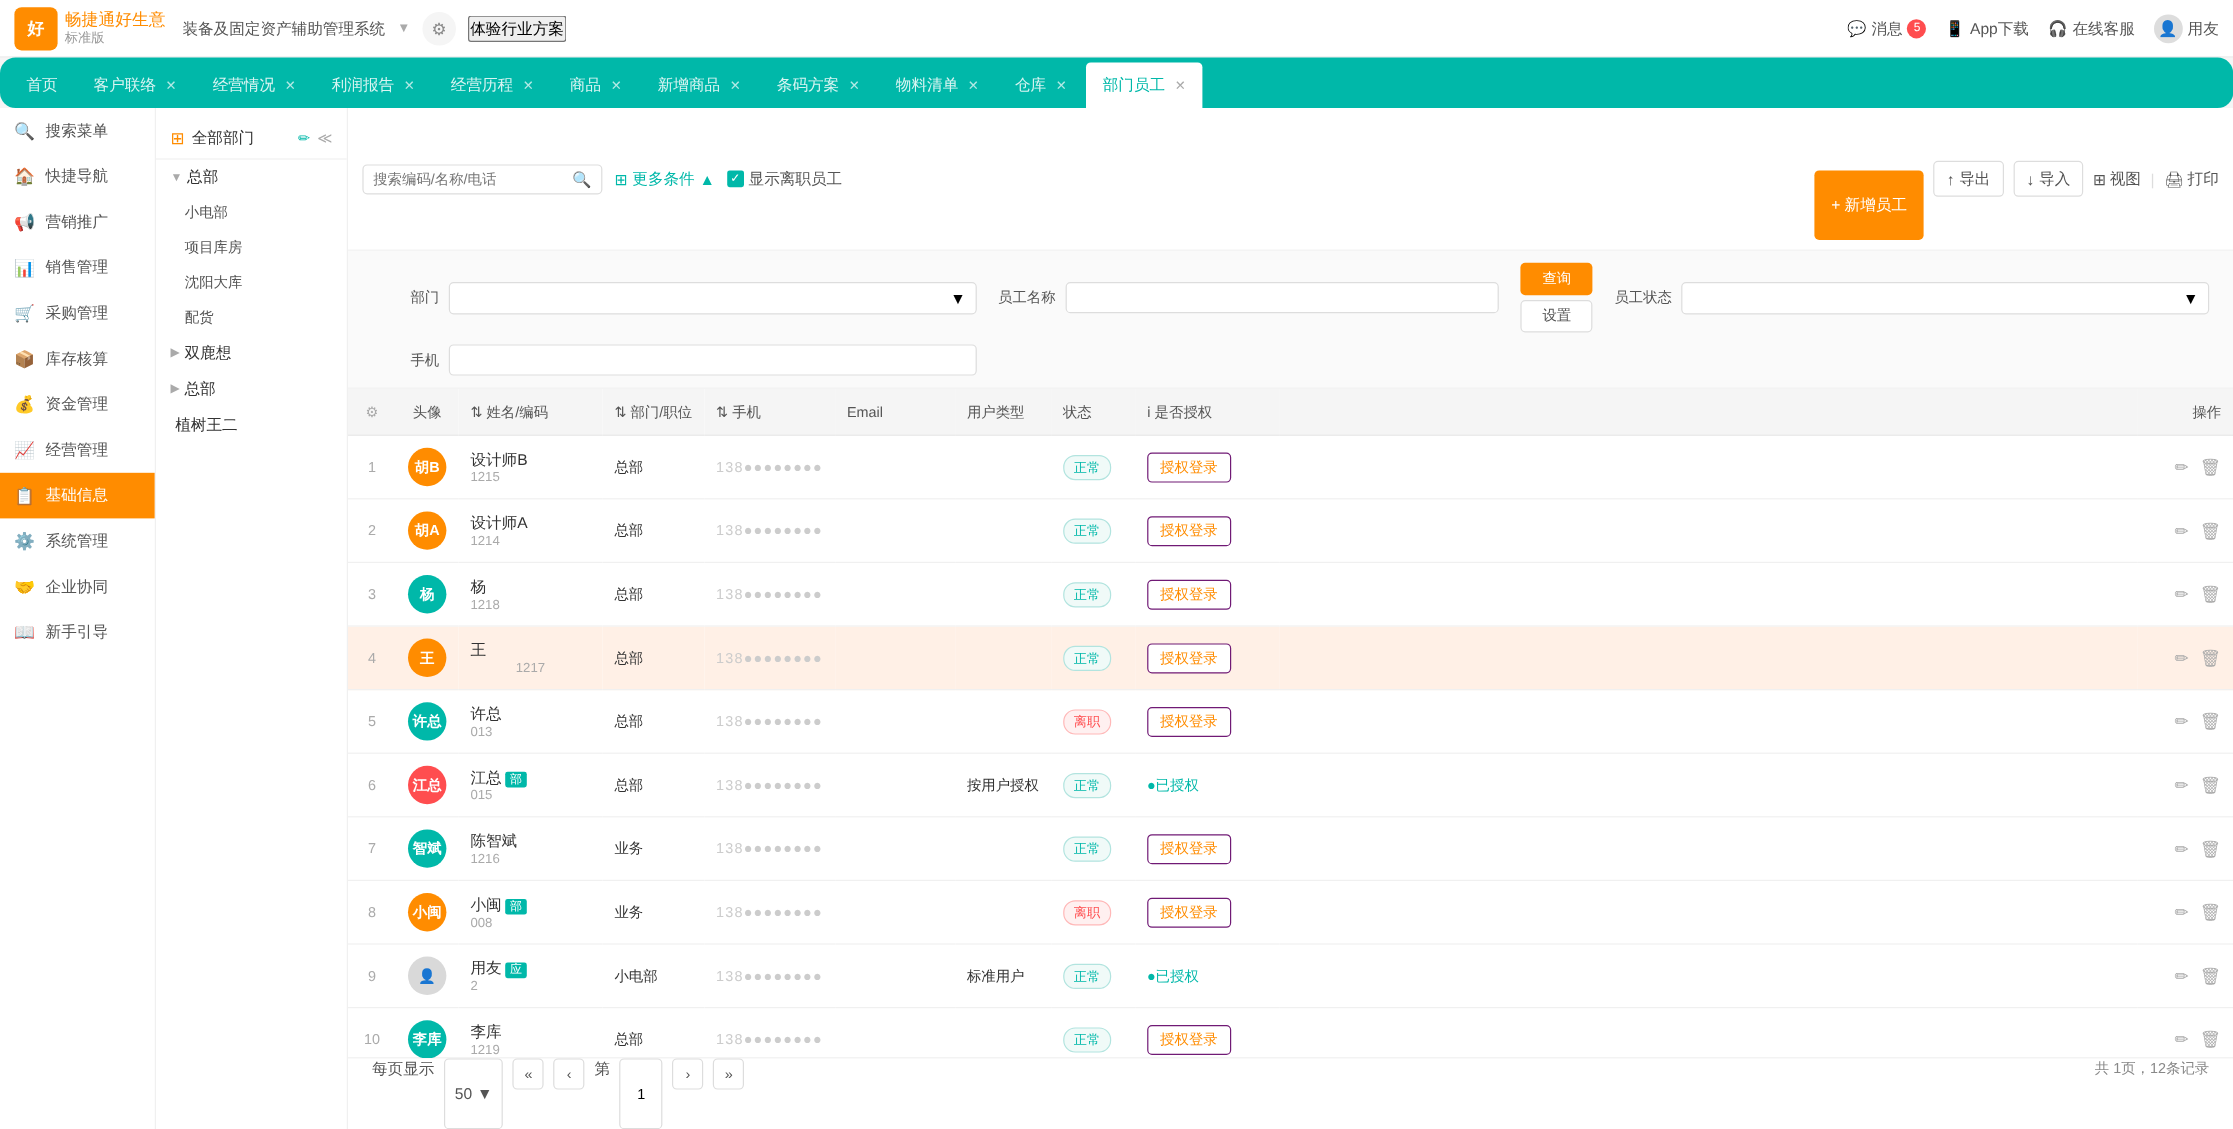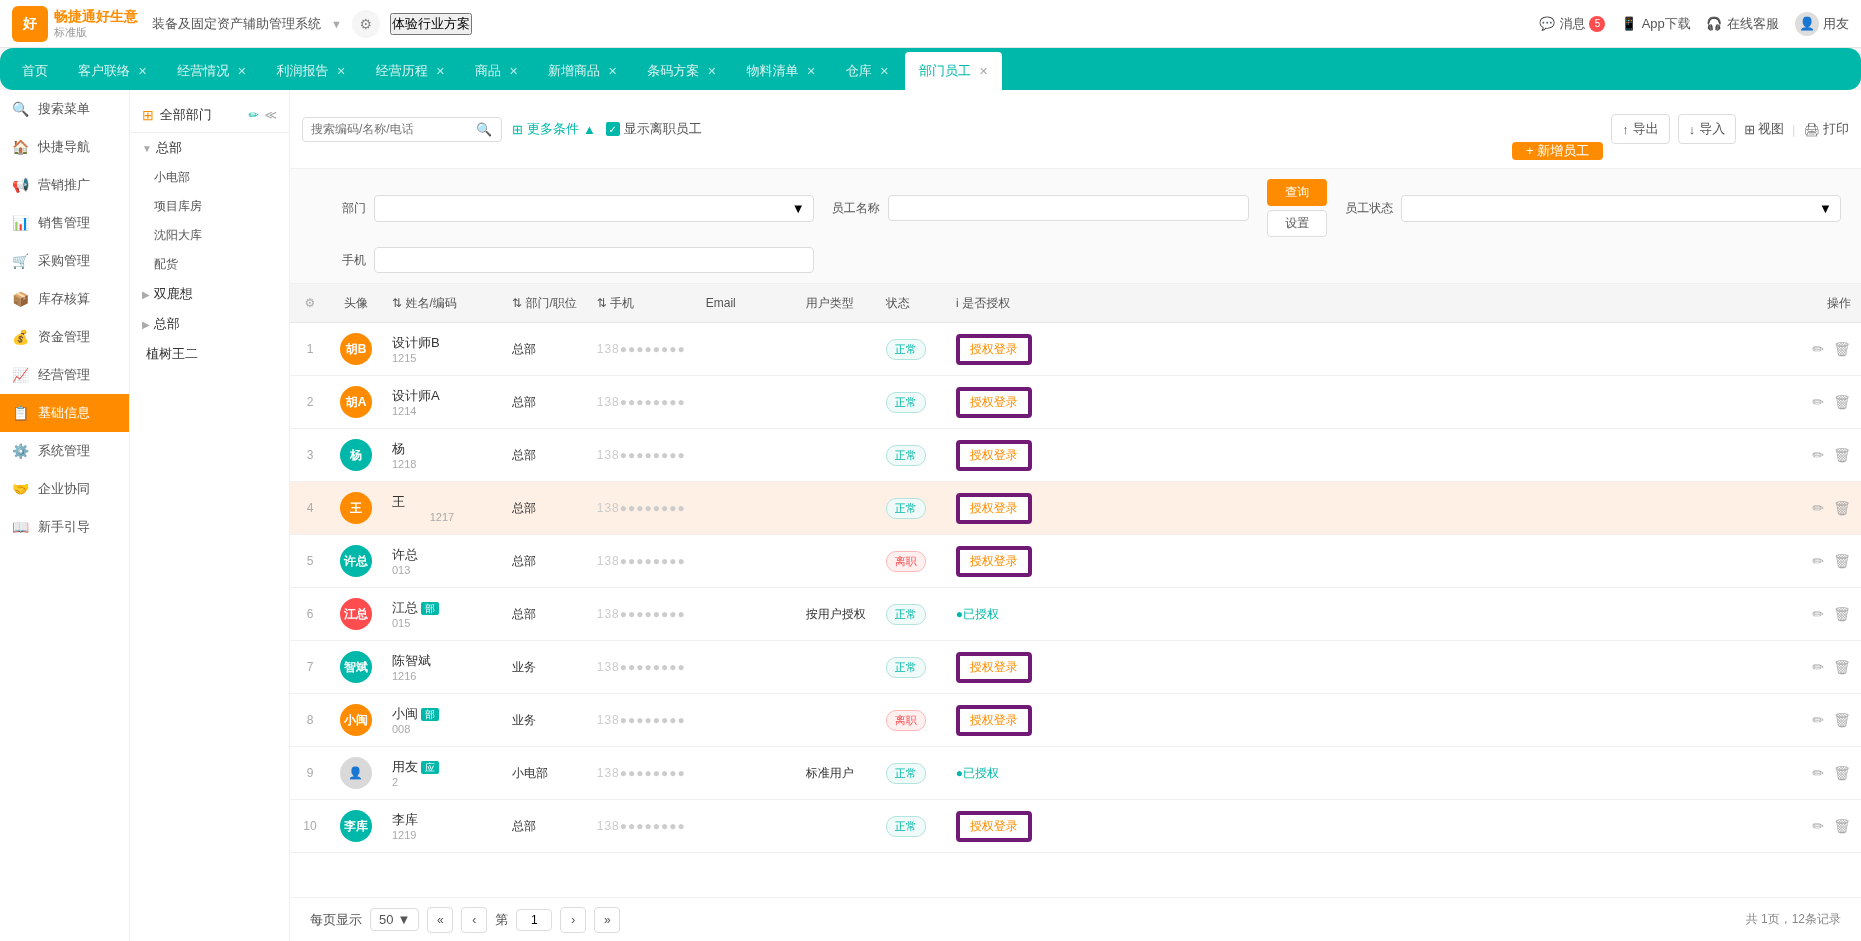--- a/index.html
+++ b/index.html
@@ -3,21 +3,21 @@
   <meta charset="utf-8">
   <style>
     * { box-sizing: border-box; margin: 0; padding: 0; font-family: 'Microsoft YaHei', '微软雅黑', Arial, sans-serif; font-size: 13px; }
     body { background: #f5f5f5; overflow: hidden; }
 
     
     .top-bar { height: 48px; background: #fff; display: flex; align-items: center; padding: 0 12px; border-bottom: 1px solid #e8e8e8; gap: 10px; }
     .logo-area { display: flex; align-items: center; gap: 6px; min-width: 130px; }
     .logo-icon { width: 36px; height: 36px; background: #ff8c00; border-radius: 6px; display: flex; align-items: center; justify-content: center; color: #fff; font-weight: bold; font-size: 14px; }
     .logo-text { font-size: 12px; color: #333; line-height: 1.3; }
-    .logo-text .main { font-weight: bold; color: #ff8c00; font-size: 14px; }
+    .logo-text .main { font-weight: normal; color: #ff8c00; font-size: 14px; }
     .logo-text .sub { color: #999; font-size: 11px; }
     .top-bar-right { margin-left: auto; display: flex; align-items: center; gap: 16px; color: #555; font-size: 13px; }
     .icon-btn { cursor: pointer; display: flex; align-items: center; gap: 4px; color: #555; }
     .badge { background: #ff4d4f; color: #fff; border-radius: 10px; font-size: 10px; padding: 0 5px; min-width: 16px; height: 16px; display: inline-flex; align-items: center; justify-content: center; }
     .gear-btn { width: 28px; height: 28px; background: #f5f5f5; border-radius: 50%; display: flex; align-items: center; justify-content: center; cursor: pointer; color: #888; font-size: 14px; }
 
     
     .nav-tabs { height: 42px; background: #00b8a9; display: flex; align-items: stretch; padding: 0 8px; gap: 2px; overflow: hidden; border-radius: 13px; }
     .nav-tab { display: flex; align-items: center; padding: 0 14px; color: rgba(255,255,255,0.85); cursor: pointer; font-size: 13px; white-space: nowrap; gap: 6px; border-radius: 4px 4px 0 0; margin-top: 4px; }
     .nav-tab.active { background: #fff; color: #00b8a9; font-weight: 500; }
@@ -43,21 +43,21 @@
     .content-area { flex: 1; display: flex; flex-direction: column; overflow: hidden; background: #fff; }
 
     
     .filter-bar { padding: 8px 12px; border-bottom: 1px solid #f0f0f0; display: flex; align-items: center; gap: 10px; background: #fff; }
     .search-input-wrap { display: flex; align-items: center; border: 1px solid #ddd; border-radius: 4px; padding: 4px 8px; gap: 4px; width: 200px; }
     .search-input-wrap input { border: none; outline: none; font-size: 12px; color: #333; width: 100%; background: transparent; }
     .filter-tag { display: flex; align-items: center; gap: 4px; color: #00b8a9; cursor: pointer; font-size: 12px; }
     .show-resigned { display: flex; align-items: center; gap: 4px; color: #555; font-size: 12px; cursor: pointer; }
     .checkbox-icon { width: 14px; height: 14px; background: #00b8a9; border-radius: 2px; display: flex; align-items: center; justify-content: center; color: #fff; font-size: 10px; }
     .action-btns { margin-left: auto; display: flex; align-items: center; gap: 8px; }
-    .btn-add { background: #ff8c00; color: #fff; border: none; padding: 0 14px; border-radius: 4px; cursor: pointer; font-size: 13px; display: flex; align-items: center; gap: 4px; margin-top: 44px; }
+    .btn-add { background: #ff8c00; color: #fff; border: none; padding: 20px 14px; border-radius: 4px; cursor: pointer; font-size: 13px; display: flex; align-items: center; gap: 4px; margin-top: 44px; }
     .btn-outline { border: 1px solid #ddd; background: #fff; color: #555; padding: 5px 10px; border-radius: 4px; cursor: pointer; font-size: 12px; display: flex; align-items: center; gap: 4px; }
     .btn-link { color: #555; font-size: 12px; cursor: pointer; display: flex; align-items: center; gap: 3px; }
 
     
     .adv-filter { background: #fafafa; border-bottom: 1px solid #f0f0f0; padding: 10px 20px; display: grid; grid-template-columns: 1fr 1fr 1fr; gap: 10px; align-items: center; }
     .filter-row { display: flex; align-items: center; gap: 8px; }
     .filter-label { color: #555; font-size: 12px; white-space: nowrap; min-width: 56px; text-align: right; }
     .filter-select { flex: 1; border: 1px solid #ddd; border-radius: 4px; padding: 5px 8px; font-size: 12px; display: flex; align-items: center; justify-content: space-between; cursor: pointer; background: #fff; }
     .filter-input { flex: 1; border: 1px solid #ddd; border-radius: 4px; padding: 5px 8px; font-size: 12px; background: #fff; }
     .btn-query { background: #ff8c00; color: #fff; border: none; padding: 5px 18px; border-radius: 4px; cursor: pointer; font-size: 12px; }
@@ -80,32 +80,32 @@
     .col-status { width: 70px; }
     .col-auth { width: 120px; }
     .col-ops { width: 80px; text-align: right; }
 
     .avatar { width: 32px; height: 32px; border-radius: 50%; display: flex; align-items: center; justify-content: center; color: #fff; font-size: 12px; font-weight: bold; margin: 0 auto; }
 
     .status-badge { display: inline-block; padding: 2px 8px; border-radius: 10px; font-size: 11px; }
     .status-normal { background: #f0faf8; color: #00b8a9; border: 1px solid #b2e4df; }
     .status-resigned { background: #fff0f0; color: #ff4d4f; border: 1px solid #ffb8b8; }
 
-    .btn-auth { border: 4px solid #701a75; color: #ff8c00; background: #fff; padding: 3px 10px; border-radius: 4px; cursor: pointer; font-size: 12px; white-space: nowrap; }
+    .btn-auth { border: 1px solid #701a75; color: #ff8c00; background: #fff; padding: 3px 10px; border-radius: 4px; cursor: pointer; font-size: 12px; white-space: nowrap; }
     .auth-done { color: #00b8a9; font-size: 12px; }
 
     .op-icon { color: #aaa; cursor: pointer; font-size: 14px; margin-left: 6px; }
 
     .tag-dept { background: #00b8a9; color: #fff; font-size: 10px; padding: 1px 4px; border-radius: 2px; margin-left: 3px; }
 
     
     .phone-blur { color: #ccc; font-size: 12px; letter-spacing: 1px; }
 
     
-    .table-footer { height: 44px; border-top: 1px solid #f0f0f0; display: flex; align-items: center; padding: 0 20px; gap: 8px; background: #fff; font-size: 12px; color: #555; }
+    .table-footer { height: 60px; border-top: 1px solid #f0f0f0; display: flex; padding: 0 20px; gap: 8px; background: #fff; font-size: 12px; color: #555; }
     .page-size-select { border: 1px solid #ddd; border-radius: 4px; padding: 3px 8px; font-size: 12px; display: flex; align-items: center; gap: 4px; cursor: pointer; }
     .page-btn { width: 26px; height: 26px; border: 1px solid #ddd; border-radius: 4px; display: flex; align-items: center; justify-content: center; cursor: pointer; color: #555; font-size: 12px; background: #fff; }
     .page-input { width: 36px; border: 1px solid #ddd; border-radius: 4px; padding: 3px 6px; text-align: center; font-size: 12px; }
     .total-info { margin-left: auto; color: #888; font-size: 12px; }
 
     .dept-all-header { display: flex; align-items: center; padding: 8px 12px; font-size: 13px; color: #333; font-weight: 500; gap: 6px; border-bottom: 1px solid #f0f0f0; }
     .dept-all-icon { color: #ff8c00; font-size: 14px; }
 
     
     ::-webkit-scrollbar { width: 4px; height: 4px; }

